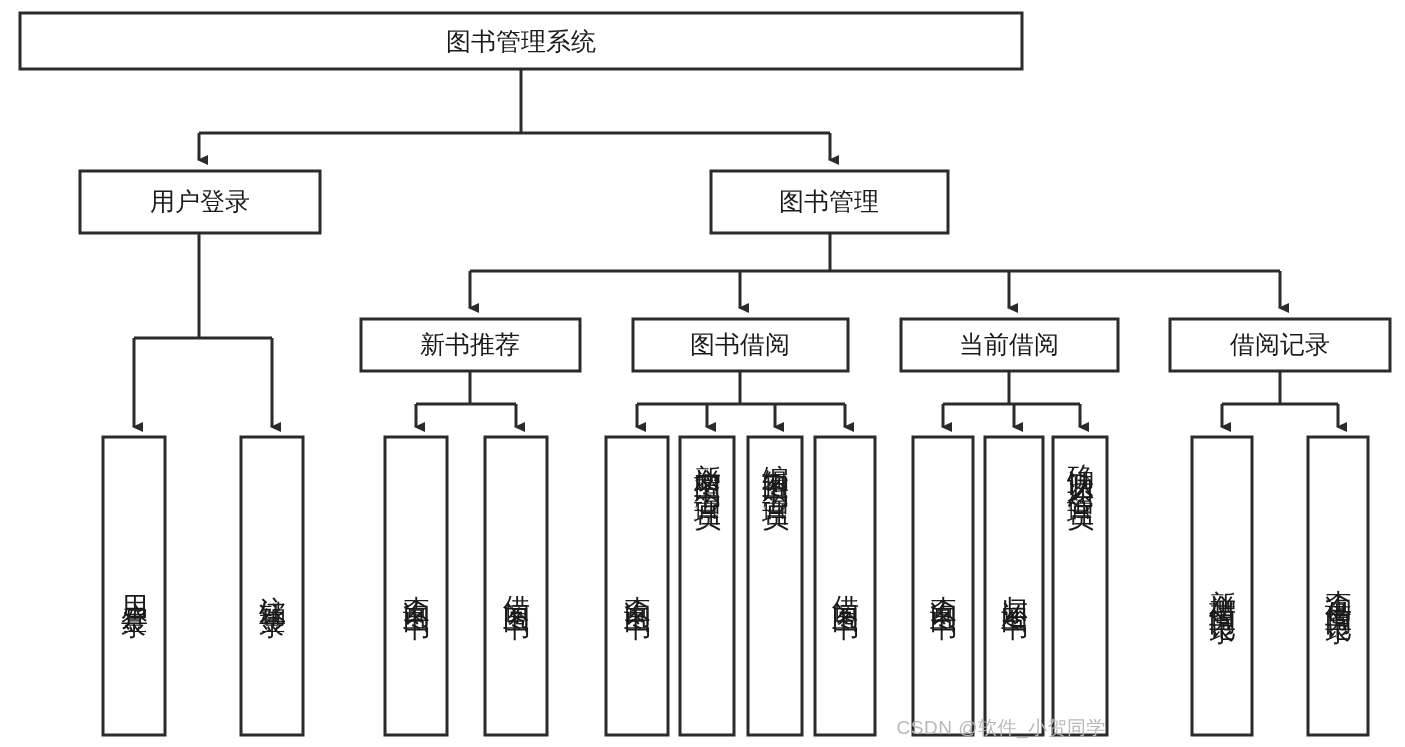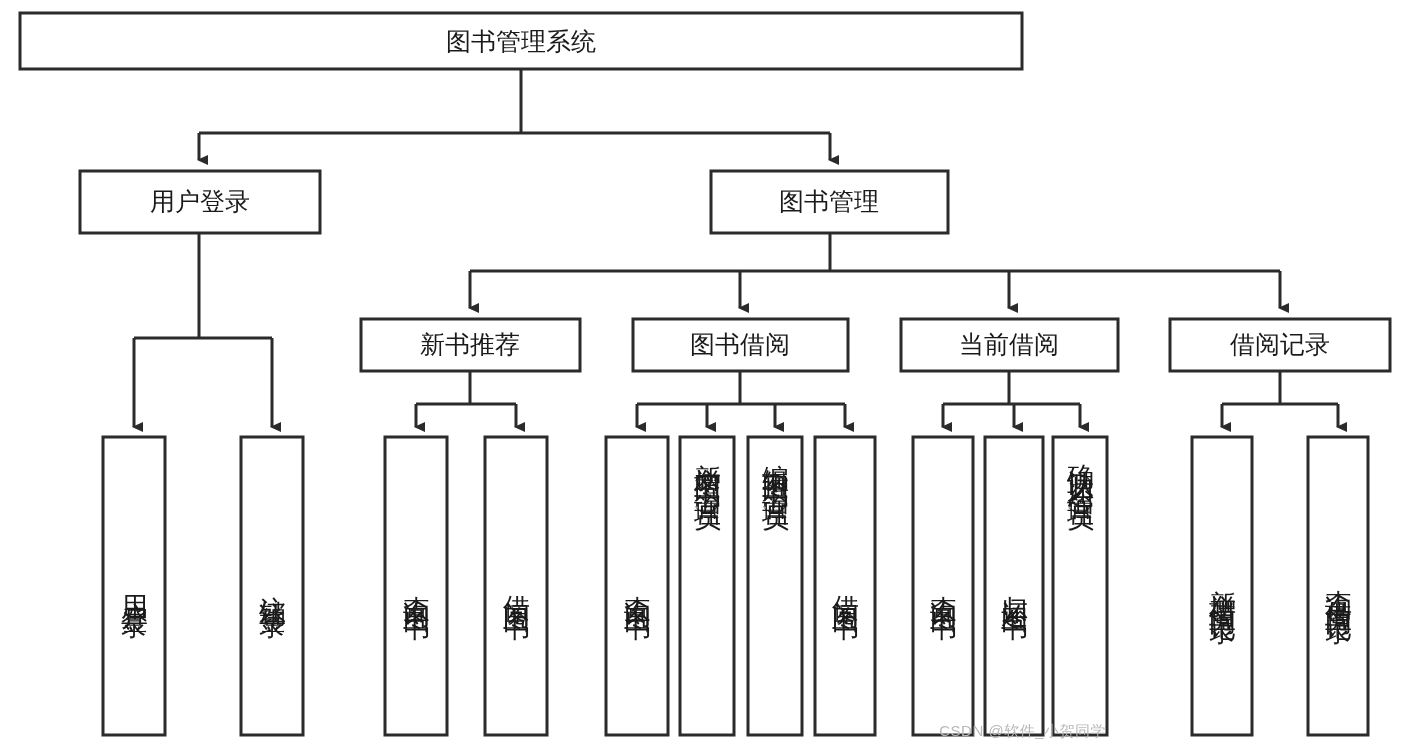--- a/index.html
+++ b/index.html
@@ -67,21 +67,21 @@
     line-height: 1.0;
     letter-spacing: 6px;
     color: #1a1a1a;
     white-space: nowrap;
   }
   .watermark {
     position: absolute;
     right: 8px;
     bottom: 6px;
     font-family: "Liberation Sans", "DejaVu Sans", sans-serif;
-    font-size: 15px;
+    font-size: 19px;
     color: #b9b9b9;
     letter-spacing: 0.5px;
     white-space: nowrap;
     user-select: none;
   }
 </style>
 </head>
 <body>
 
 <div id="diagram-root">

